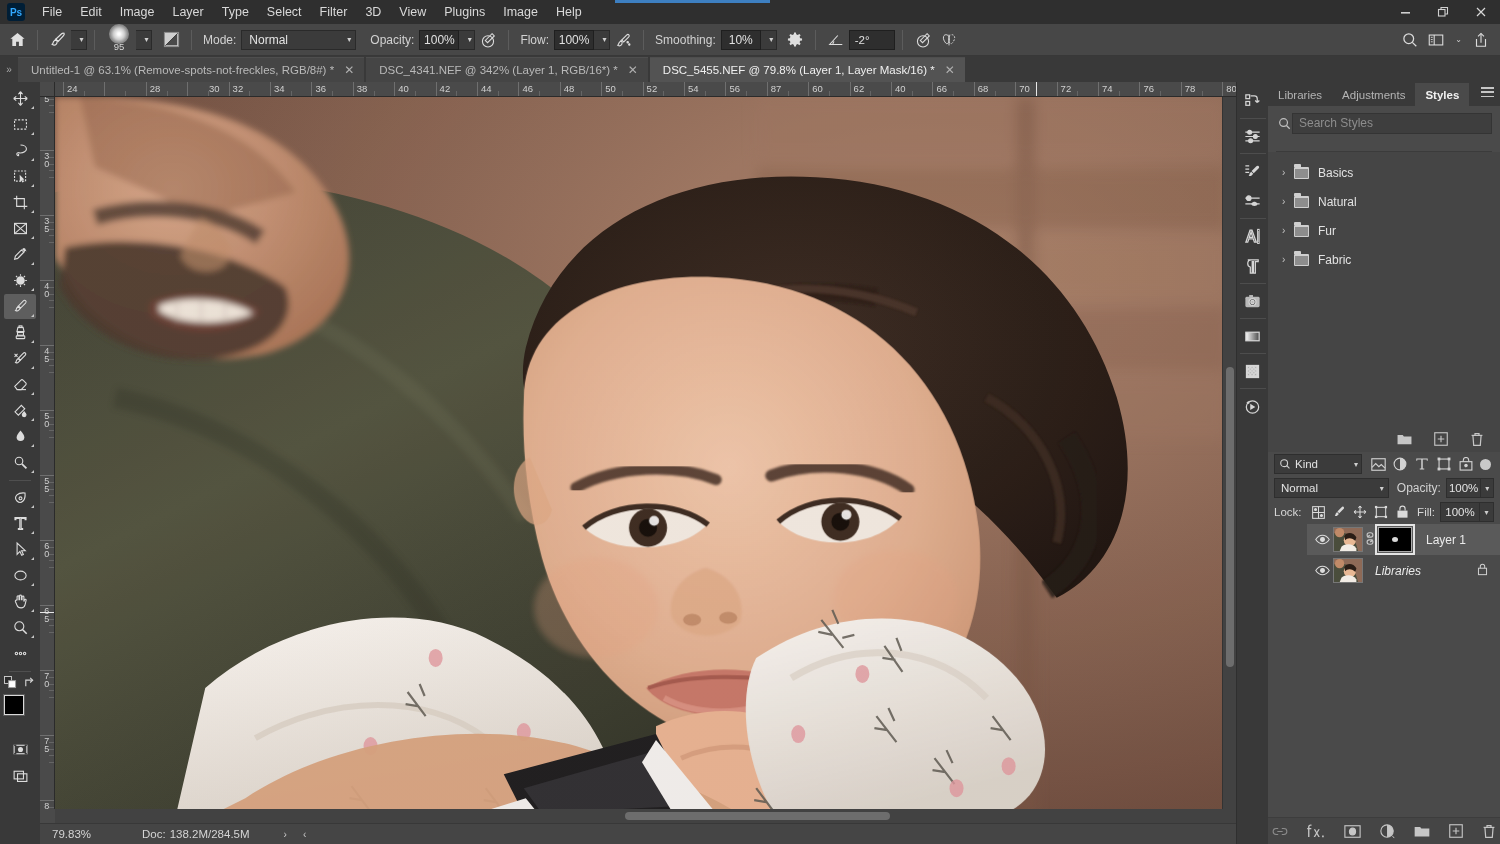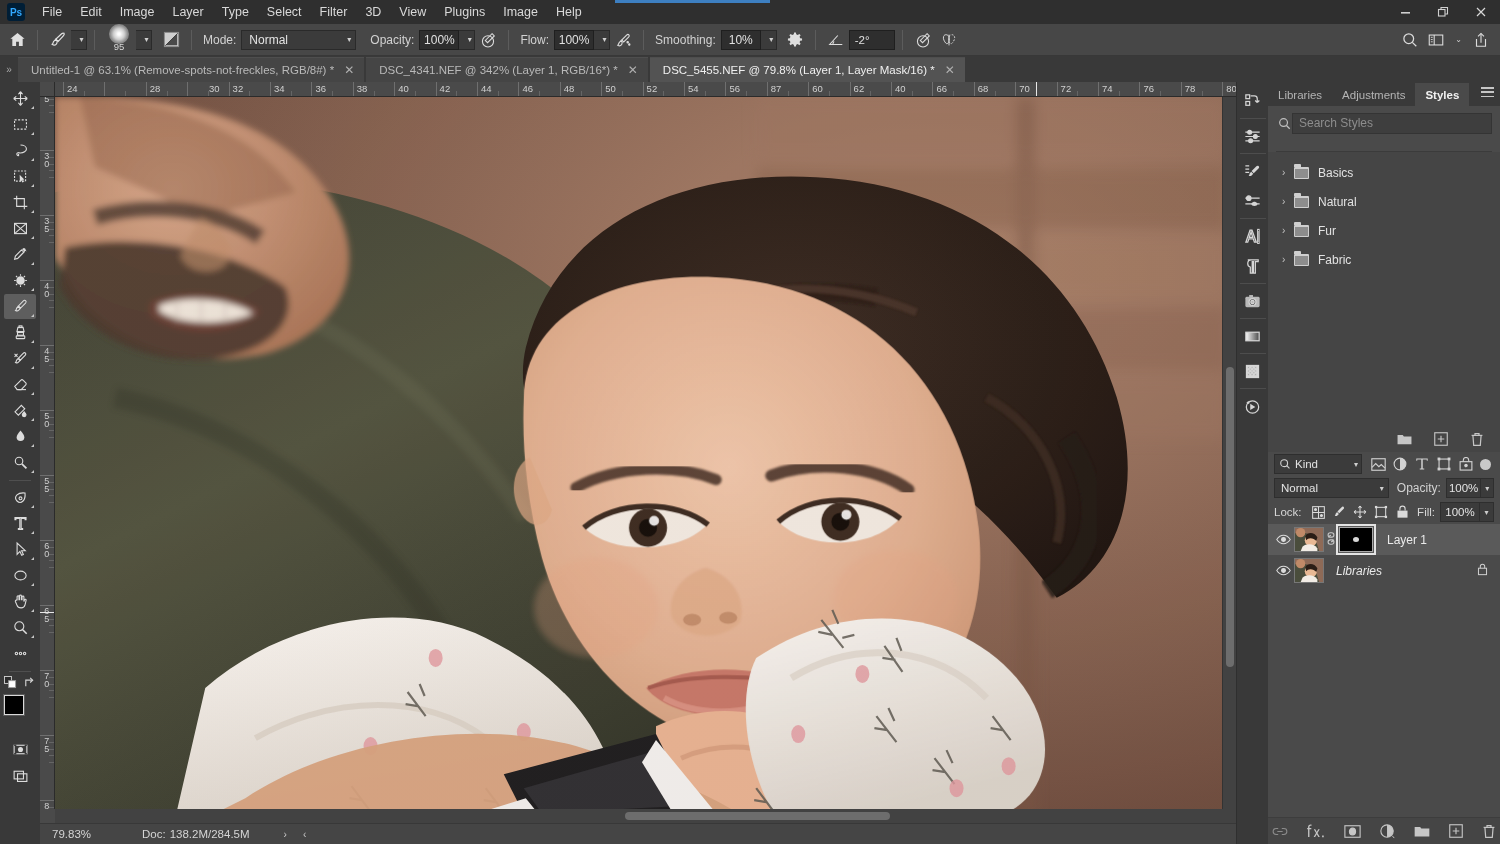--- a/index.html
+++ b/index.html
@@ -149,21 +149,21 @@
   .blend-sel { width:128px; height:20px; background:#3b3b3b; border:1px solid #2e2e2e; display:flex;
      align-items:center; justify-content:space-between; font-size:11.5px; color:#e3e3e3; padding:0 4px 0 6px; }
   .opacity-val { width:40px; height:20px; background:#3b3b3b; border:1px solid #2e2e2e; font-size:11.5px;
      color:#e3e3e3; display:flex; align-items:center; justify-content:center; }
   .mini-caret { width:14px; height:20px; background:#3b3b3b; border:1px solid #2e2e2e; border-left:none;
      display:flex; align-items:center; justify-content:center; font-size:8px; color:#cdcdcd; }
 
   .lock-row { height:24px; display:flex; align-items:center; padding:0 6px; color:#d6d6d6; font-size:11.5px; }
   .lockico { width:21px; height:20px; display:flex; align-items:center; justify-content:center; color:#dadada; }
 
-  .layers-list { flex:1; background:#4a4a4a; overflow:hidden; }
+  .layers-list { flex:1; background:#4a4a4a; overflow:hidden;margin-left:39px; }
   .layer-row { height:31px; display:flex; align-items:center; padding-left:4px; position:relative; }
   .layer-row.selected { background:#5a5a5a; }
   .eye { width:22px; display:flex; align-items:center; justify-content:center; color:#dcdcdc; }
   .lthumb { width:30px; height:25px; border:1px solid #777; overflow:hidden; position:relative; flex:0 0 30px; }
   .link-ico { width:13px; text-align:center; color:#c6c6c6; font-size:11px; }
   .mthumb { width:34px; height:25px; background:#000; border:1px solid #aaa; position:relative;
      outline:2px solid #e4e4e4; outline-offset:1px; margin-left:2px; flex:0 0 34px; }
   .mdot { position:absolute; left:50%; top:50%; width:6px; height:5px; margin:-2.5px 0 0 -3px;
      background:#d9d9d9; border-radius:50%; }
   .lname { flex:1; padding-left:14px; font-size:12px; color:#eaeaea; }

